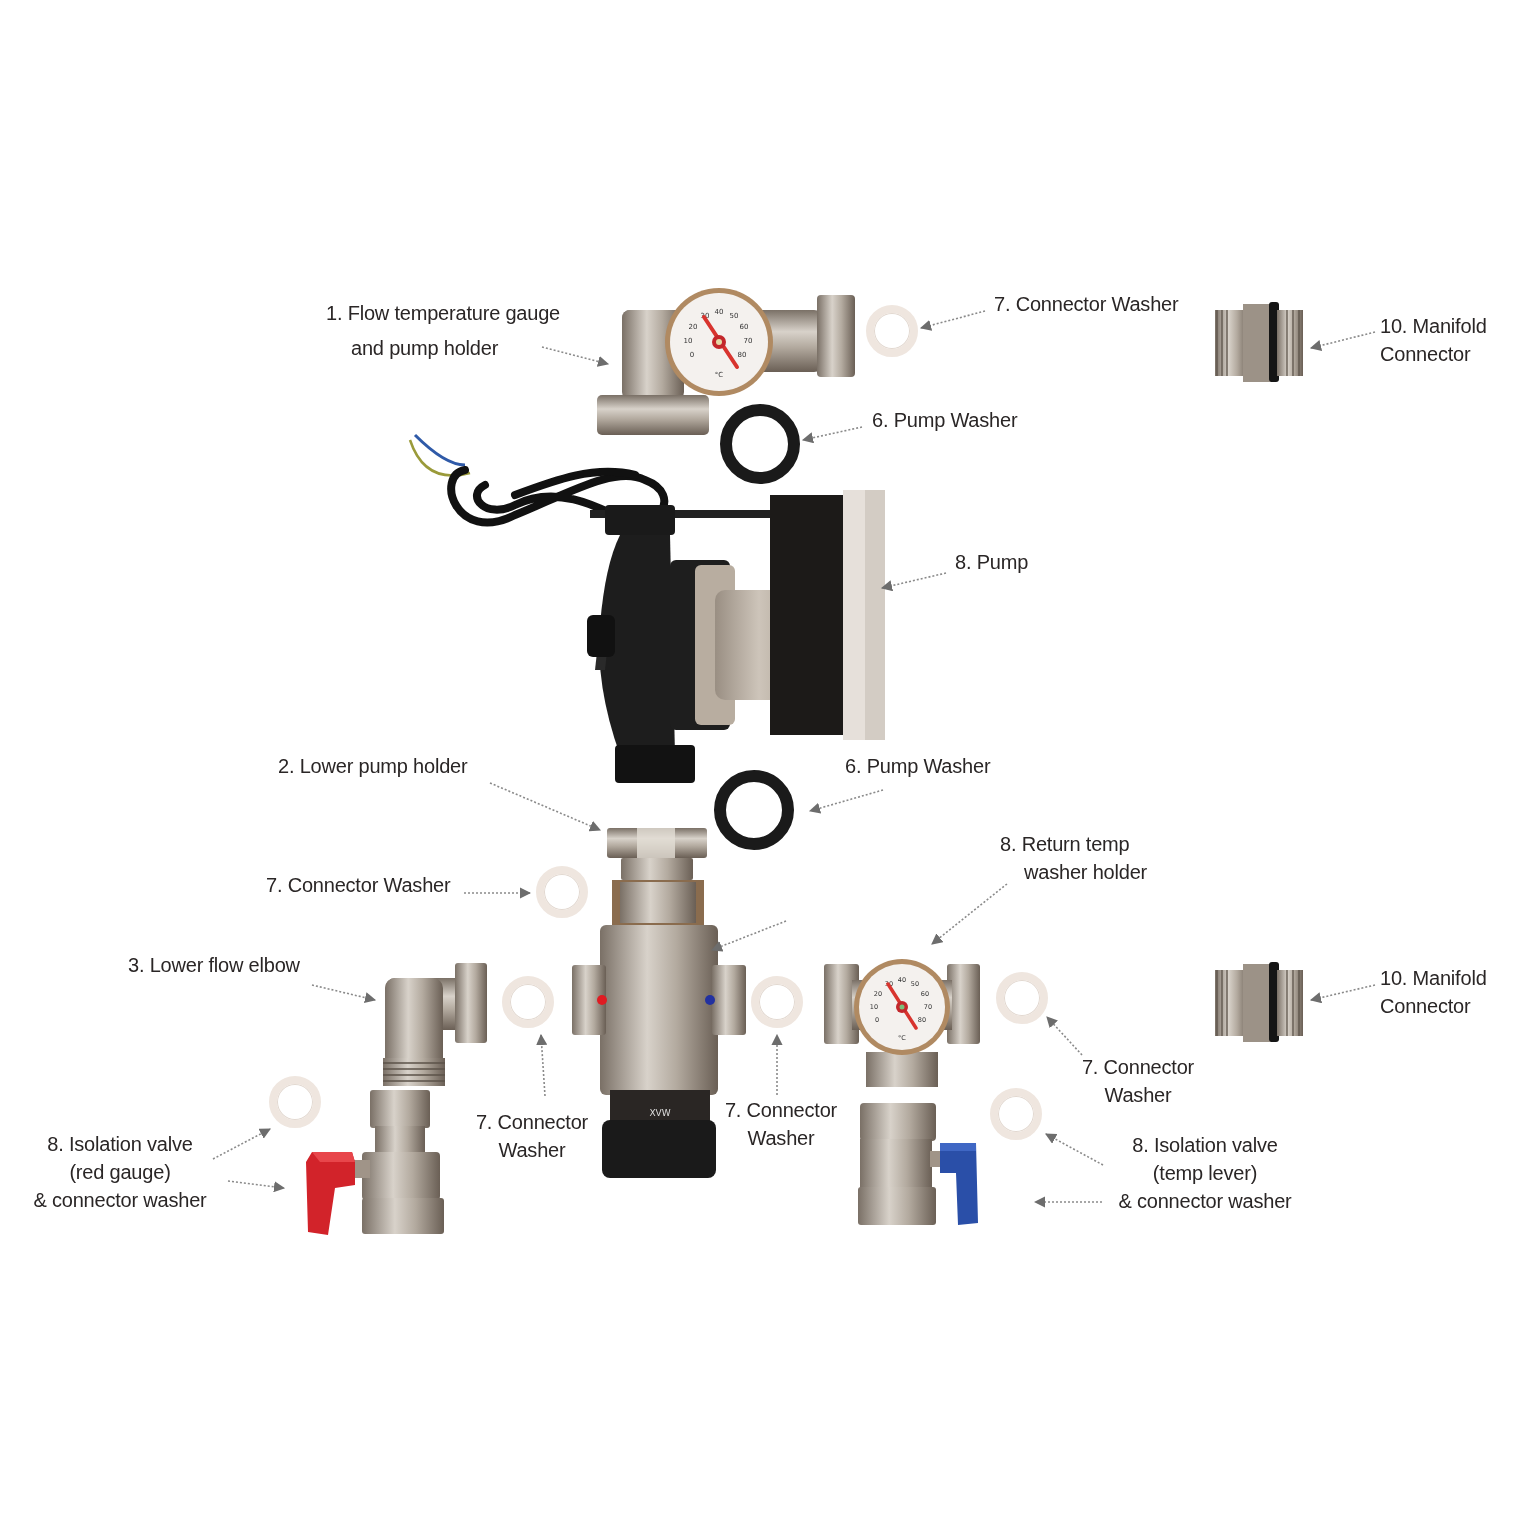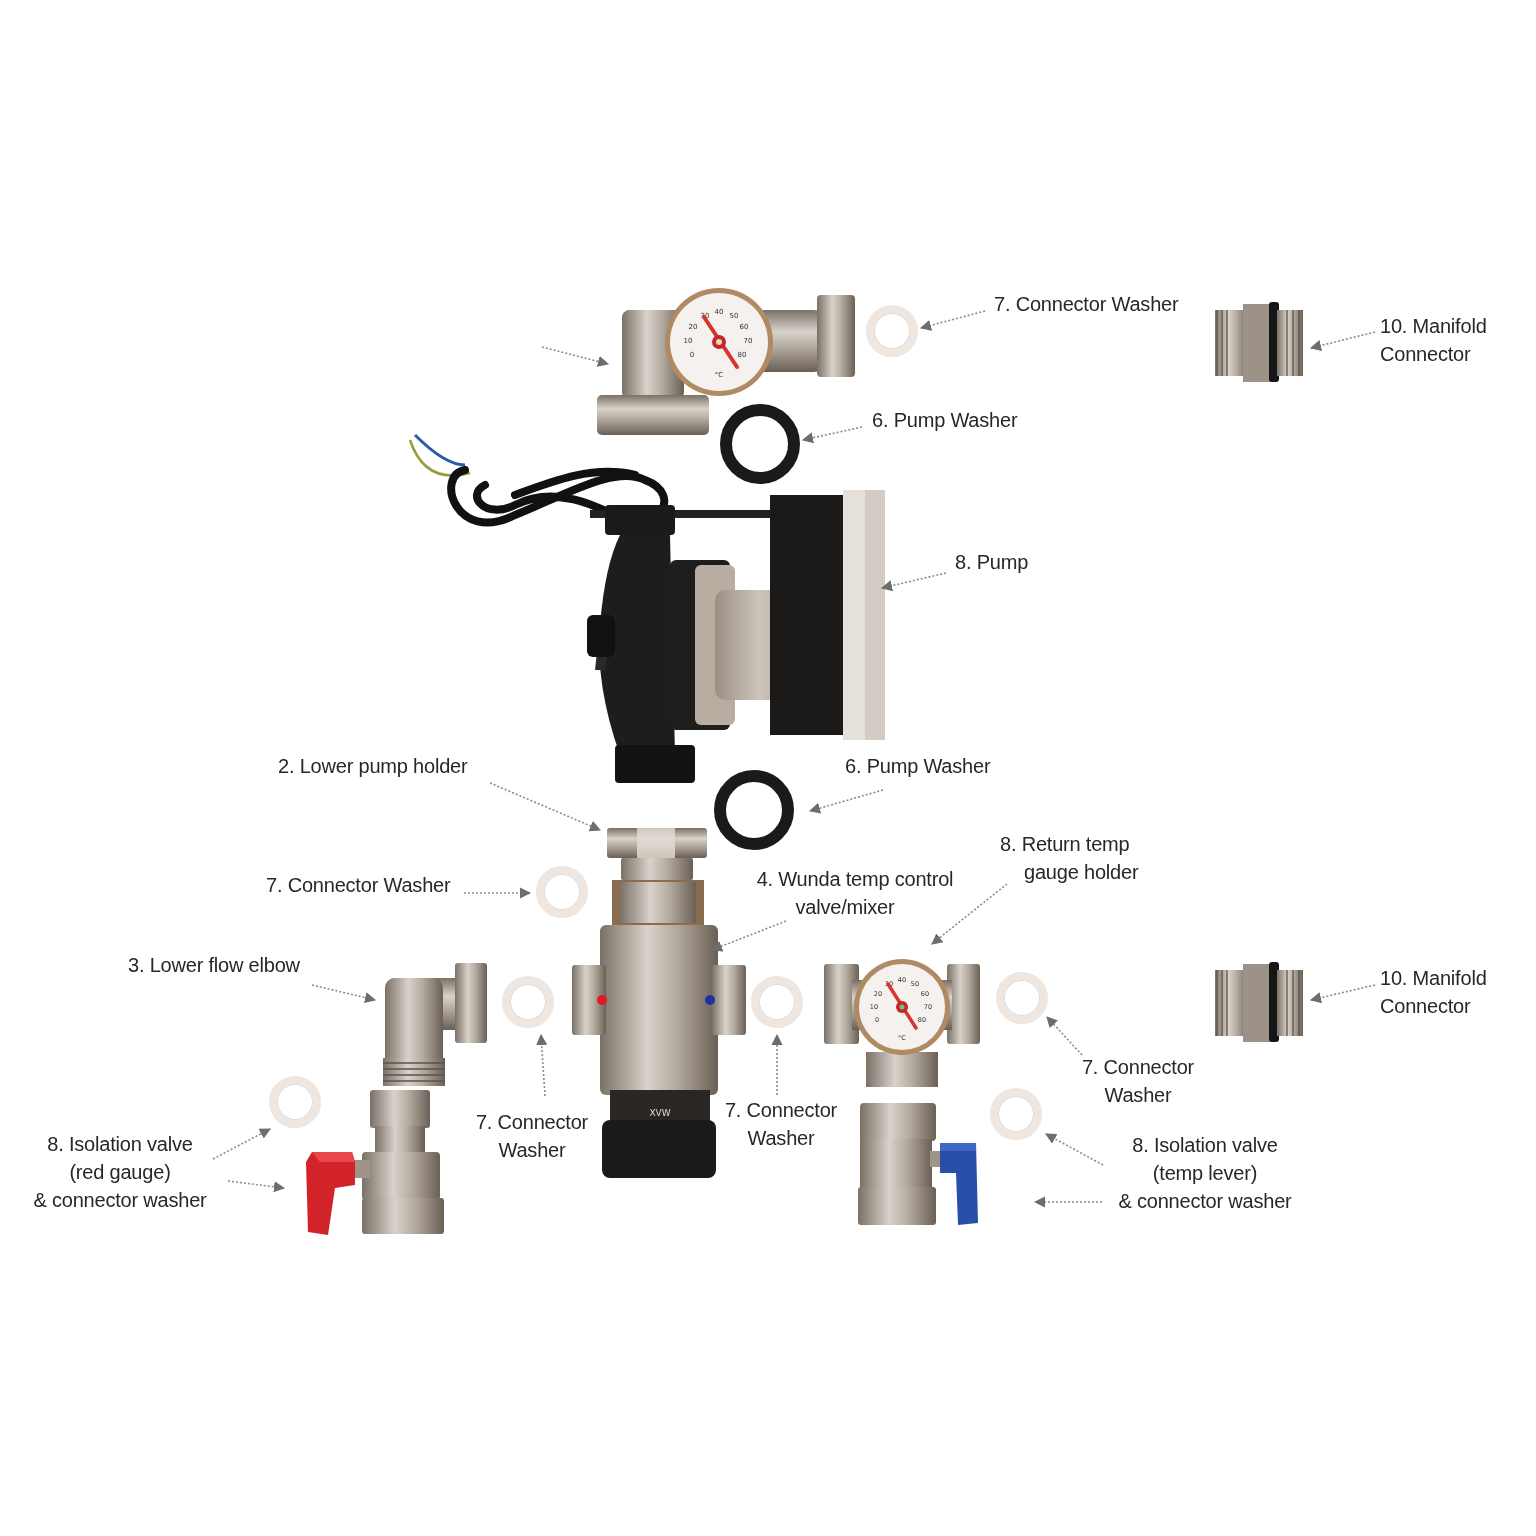--- a/index.html
+++ b/index.html
@@ -225,20 +225,24 @@
       <line x1="545" y1="1096" x2="541" y2="1035"></line>
       <line x1="777" y1="1095" x2="777" y2="1035"></line>
       <line x1="1082" y1="1055" x2="1047" y2="1017"></line>
       <line x1="213" y1="1159" x2="270" y2="1129"></line>
       <line x1="228" y1="1181" x2="284" y2="1188"></line>
       <line x1="1103" y1="1165" x2="1046" y2="1134"></line>
       <line x1="1102" y1="1202" x2="1035" y2="1202"></line>
     </g>
   </svg>
 
+  <div class="label" style="left:326px;top:296px;line-height:35px">
+    <span class="line">1.  Flow temperature gauge</span>
+    <span class="line" style="padding-left:25px">and pump holder</span>
+  </div>
 
   <div class="label" style="left:994px;top:290px">
     <span class="line">7. Connector Washer</span>
   </div>
 
   <div class="label right" style="left:1380px;top:312px;width:130px">
     <span class="line">10. Manifold</span>
     <span class="line">Connector</span>
   </div>
 
@@ -255,28 +259,24 @@
   </div>
 
   <div class="label" style="left:845px;top:752px">
     <span class="line">6. Pump Washer</span>
   </div>
 
   <div class="label" style="left:266px;top:871px">
     <span class="line">7. Connector Washer</span>
   </div>
 
-  <div class="label center" style="left:735px;top:865px;width:240px">
-    <span class="line">4. Wunda temp control</span>
-    <span class="line" style="padding-right:20px">valve/mixer</span>
-  </div>
 
   <div class="label" style="left:1000px;top:830px">
     <span class="line">8.  Return temp</span>
-    <span class="line" style="padding-left:24px">gauge holder</span>
+    <span class="line" style="padding-left:24px">washer holder</span>
   </div>
 
   <div class="label" style="left:128px;top:951px">
     <span class="line">3. Lower flow elbow</span>
   </div>
 
   <div class="label right" style="left:1380px;top:964px;width:130px">
     <span class="line">10. Manifold</span>
     <span class="line">Connector</span>
   </div>

